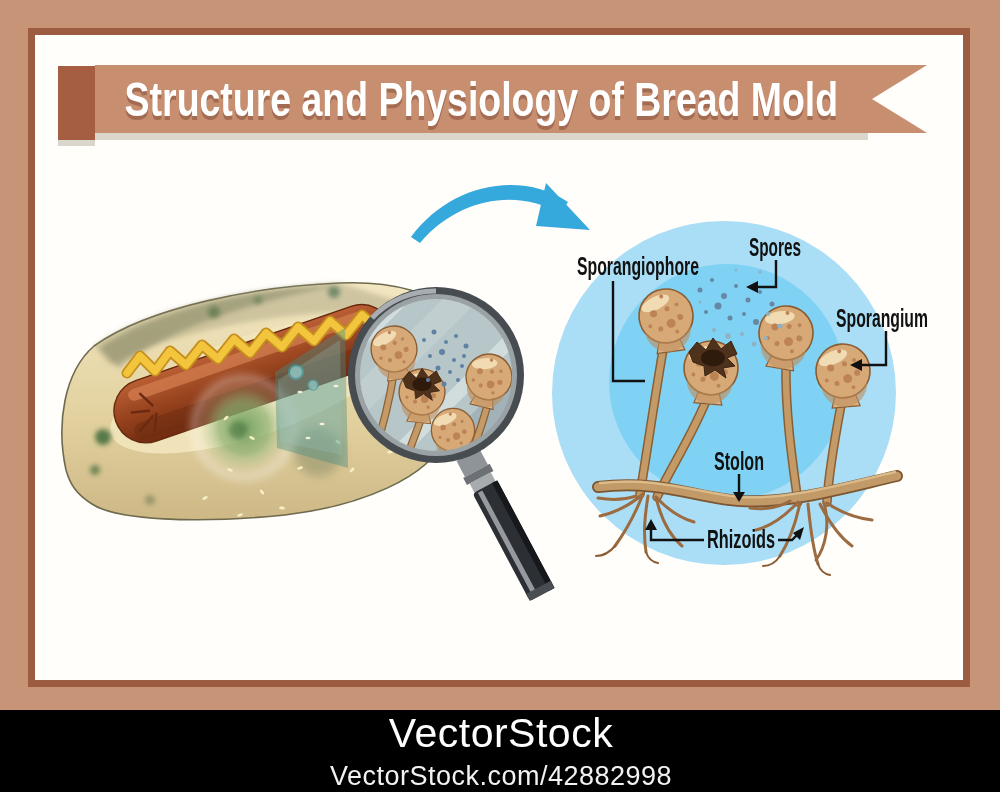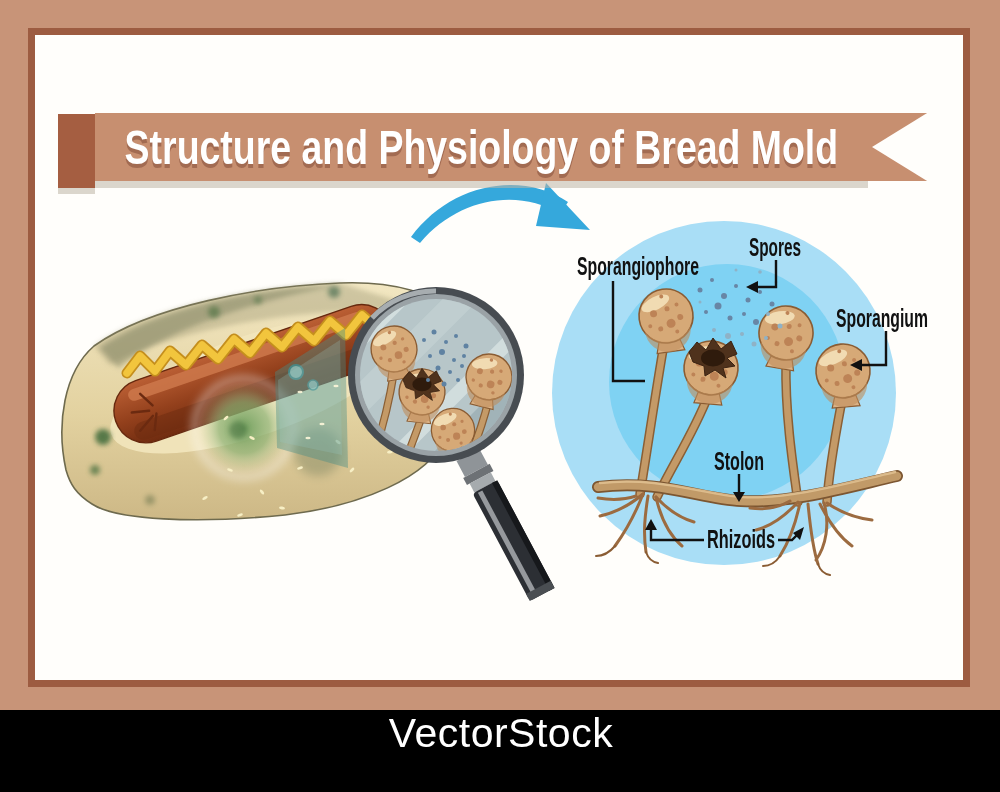--- a/index.html
+++ b/index.html
@@ -6,21 +6,21 @@
   .poster{
     position:relative;width:1000px;height:792px;overflow:hidden;
     background:#c89478;font-family:"Liberation Sans",sans-serif;
   }
   .inner-panel{
     position:absolute;left:28px;top:28px;width:928px;height:645px;
     background:#fffefb;border:7px solid #9d5c41;z-index:1;
   }
   .artwork{position:absolute;left:0;top:0;z-index:2;}
   
-  .banner{position:absolute;left:0;top:0;width:1000px;height:160px;z-index:4;margin-top:48px;}
+  .banner{position:absolute;left:0;top:0;width:1000px;height:160px;z-index:4;}
   .banner-square{
     position:absolute;left:58px;top:66px;width:37px;height:74px;
     background:#a55e41;box-shadow:0 6px 0 rgba(190,180,165,.55);
   }
   .banner-ribbon{
     position:absolute;left:95px;top:65px;width:773px;height:68px;
     background:#c78f70;display:flex;align-items:center;justify-content:center;
     box-shadow:0 7px 0 rgba(190,180,165,.55);
   }
   .banner-title{
@@ -340,14 +340,15 @@
       <polygon points="74,0 14,37 74,74" fill="#fffefb"></polygon>
     </svg>
     <div class="banner-square"></div>
     <div class="banner-ribbon">
       <span class="banner-title">Structure and Physiology of Bread Mold</span>
     </div>
   </div>
 
   <div class="watermark-bar">
     <span class="brand">VectorStock</span>
+    <span class="imgref">VectorStock.com/42882998</span>
   </div>
 </div>
 
 </body></html>

